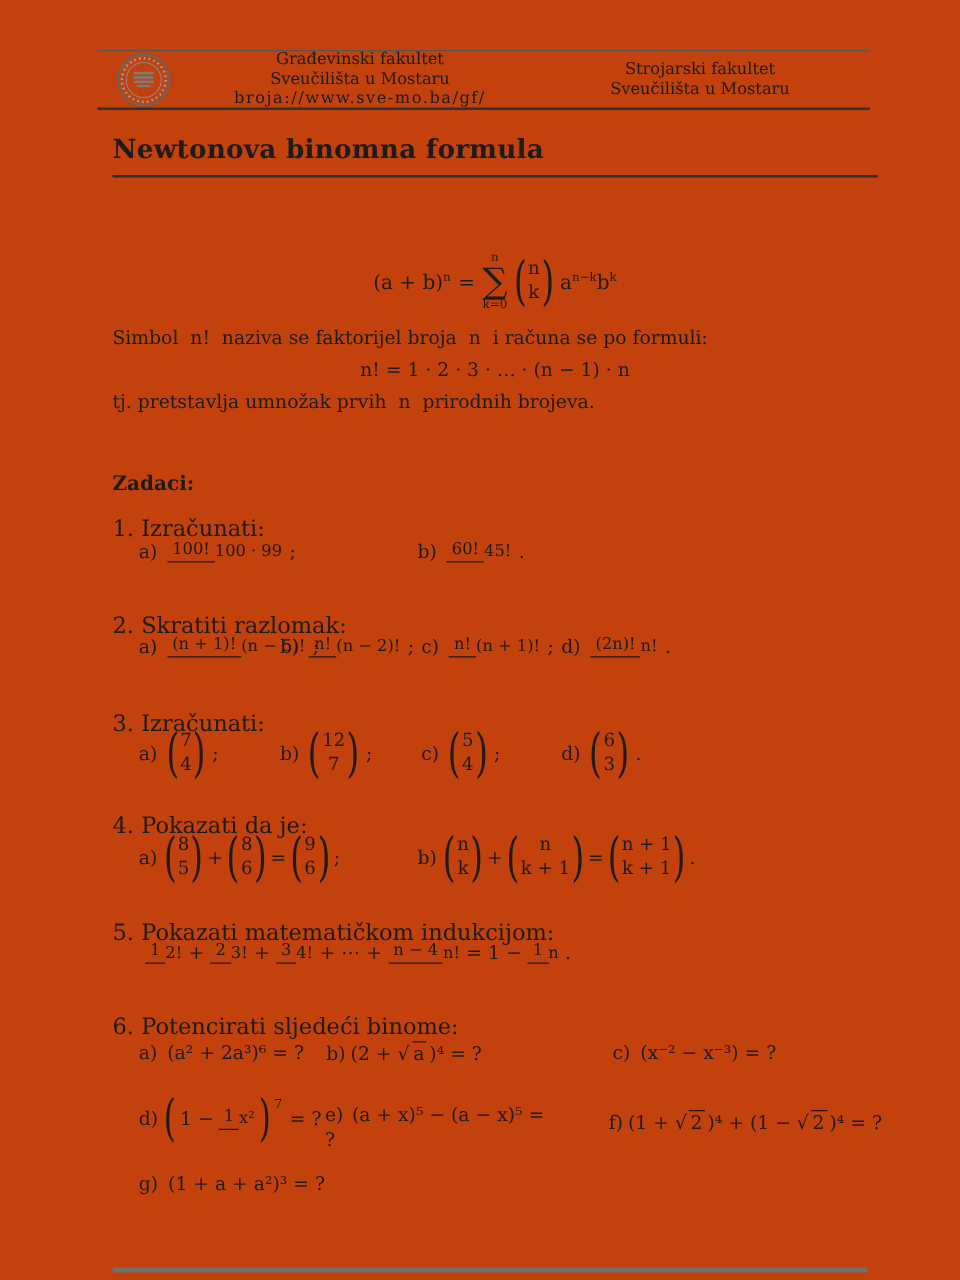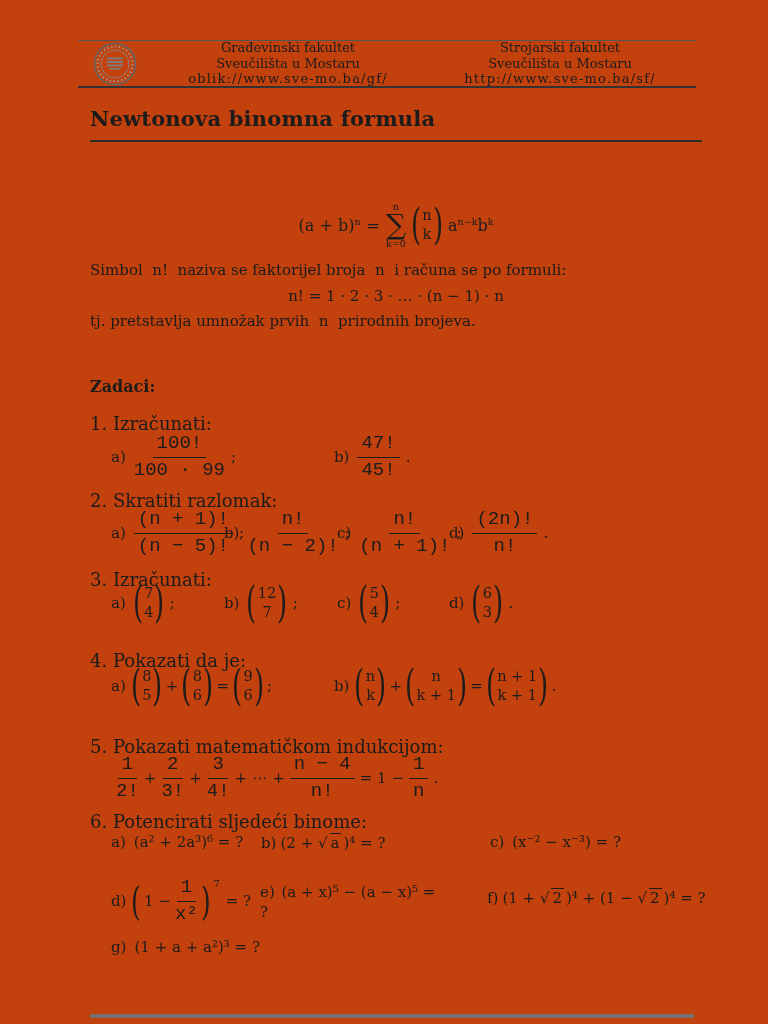--- a/index.html
+++ b/index.html
@@ -29,21 +29,21 @@
     padding-bottom: 9px; border-bottom: 2px solid #2e2e2e;
   }
 
   
   .bodyline { position: absolute; left: 90px; width: 612px; margin: 0; font-size: 15px; }
   .fcenter { position: absolute; left: 90px; width: 612px; display: flex; justify-content: center; align-items: center; }
   .zadaci { font-weight: bold; font-size: 16px; }
 
   
   sup { font-size: 9.5px; line-height: 0; }
-  .frac { display: inline-flex; flex-direction: column; align-items: center; font-size: 19px; line-height: 1.25; font-family: Liberation Mono, monospace; }
+  .frac { display: inline-flex; flex-direction: row; align-items: center; font-size: 13px; line-height: 1.25; }
   .fnum { padding: 0 4px 1px; border-bottom: 1px solid #1c1c1c; }
   .fden { padding-top: 1px; }
 
   .binom { display: inline-flex; align-items: center; }
   .bp { font-size: 42px; line-height: .95; transform: scaleX(.62); margin: 0 -4px; font-weight: 300; }
   .bcol { display: inline-flex; flex-direction: column; align-items: center; font-size: 14.5px; line-height: 1.3; padding: 0 2px; }
 
   .sum { display: inline-flex; flex-direction: column; align-items: center; font-size: 9.5px; line-height: 1; gap: 1px; }
   .sigma { font-size: 28px; line-height: .9; }
 
@@ -77,26 +77,25 @@
           <rect x="15" y="16.5" width="16" height="2"></rect>
           <rect x="15" y="20" width="16" height="2"></rect>
           <rect x="15" y="23.5" width="16" height="2"></rect>
           <rect x="17.5" y="27" width="11" height="1.6"></rect>
         </g>
       </svg>
     </div>
     <div class="hdr-col">
       <div>Građevinski fakultet</div>
       <div>Sveučilišta u Mostaru</div>
-      <div class="hdr-url">oblik://www.sve-mo.ba/gf/</div>
+      <div class="hdr-url">broja://www.sve-mo.ba/gf/</div>
     </div>
     <div class="hdr-col">
       <div>Strojarski fakultet</div>
       <div>Sveučilišta u Mostaru</div>
-      <div class="hdr-url">http://www.sve-mo.ba/sf/</div>
     </div>
   </header>
 
   <h1 class="title">Newtonova binomna formula</h1>
 
 
   <div class="fcenter formula1" style="top:196px;height:58px">
     <span><span>(a + b)</span><sup>n</sup></span>
     <span>=</span>
     <span class="sum">
@@ -127,21 +126,21 @@
       <span class="ilabel">a)</span>
       <span class="frac">
           <span class="fnum">100!</span>
           <span class="fden">100 · 99</span>
         </span>
       <span>;</span>
     </div>
     <div class="item" style="left:244px;top:19px">
       <span class="ilabel">b)</span>
       <span class="frac">
-          <span class="fnum">47!</span>
+          <span class="fnum">60!</span>
           <span class="fden">45!</span>
         </span>
       <span>.</span>
     </div>
   </section>
 
   <section class="prob" style="top:490px">
     <p class="ptitle"><span>2.</span> <span>Skratiti razlomak:</span></p>
     <div class="item" style="left:21px;top:18px">
       <span class="ilabel">a)</span>

